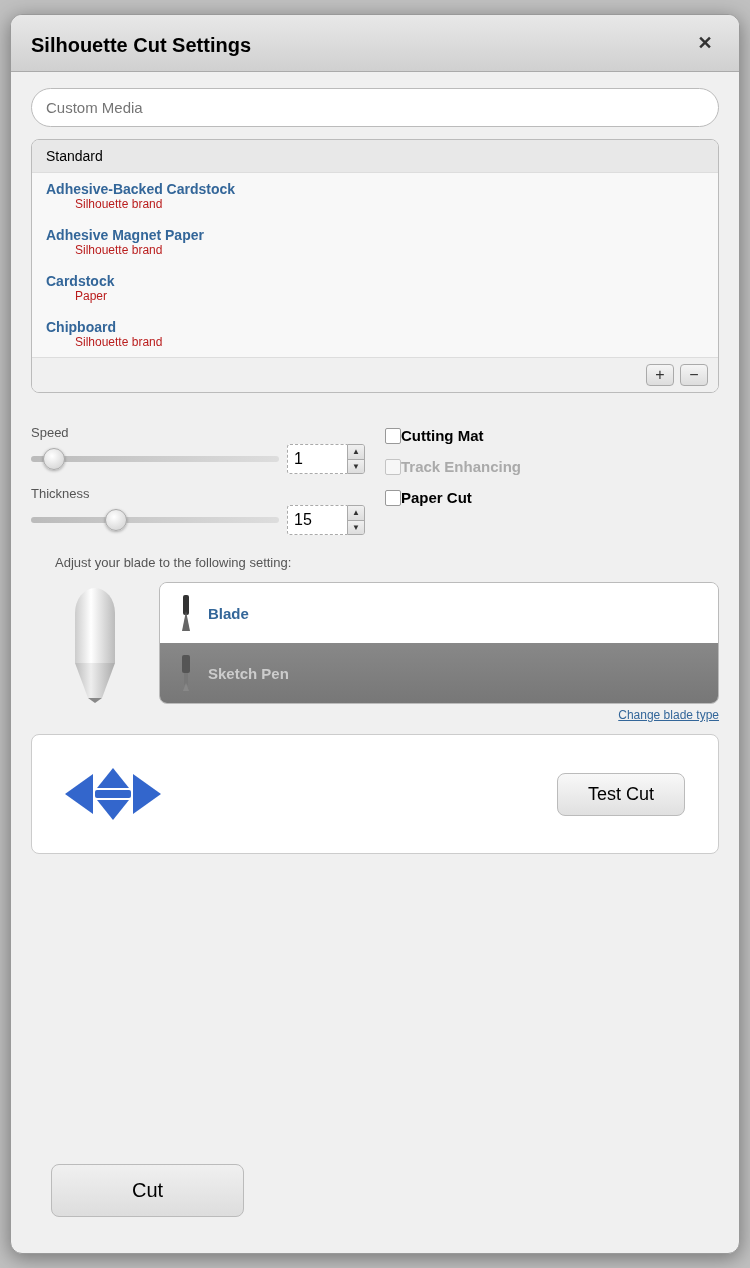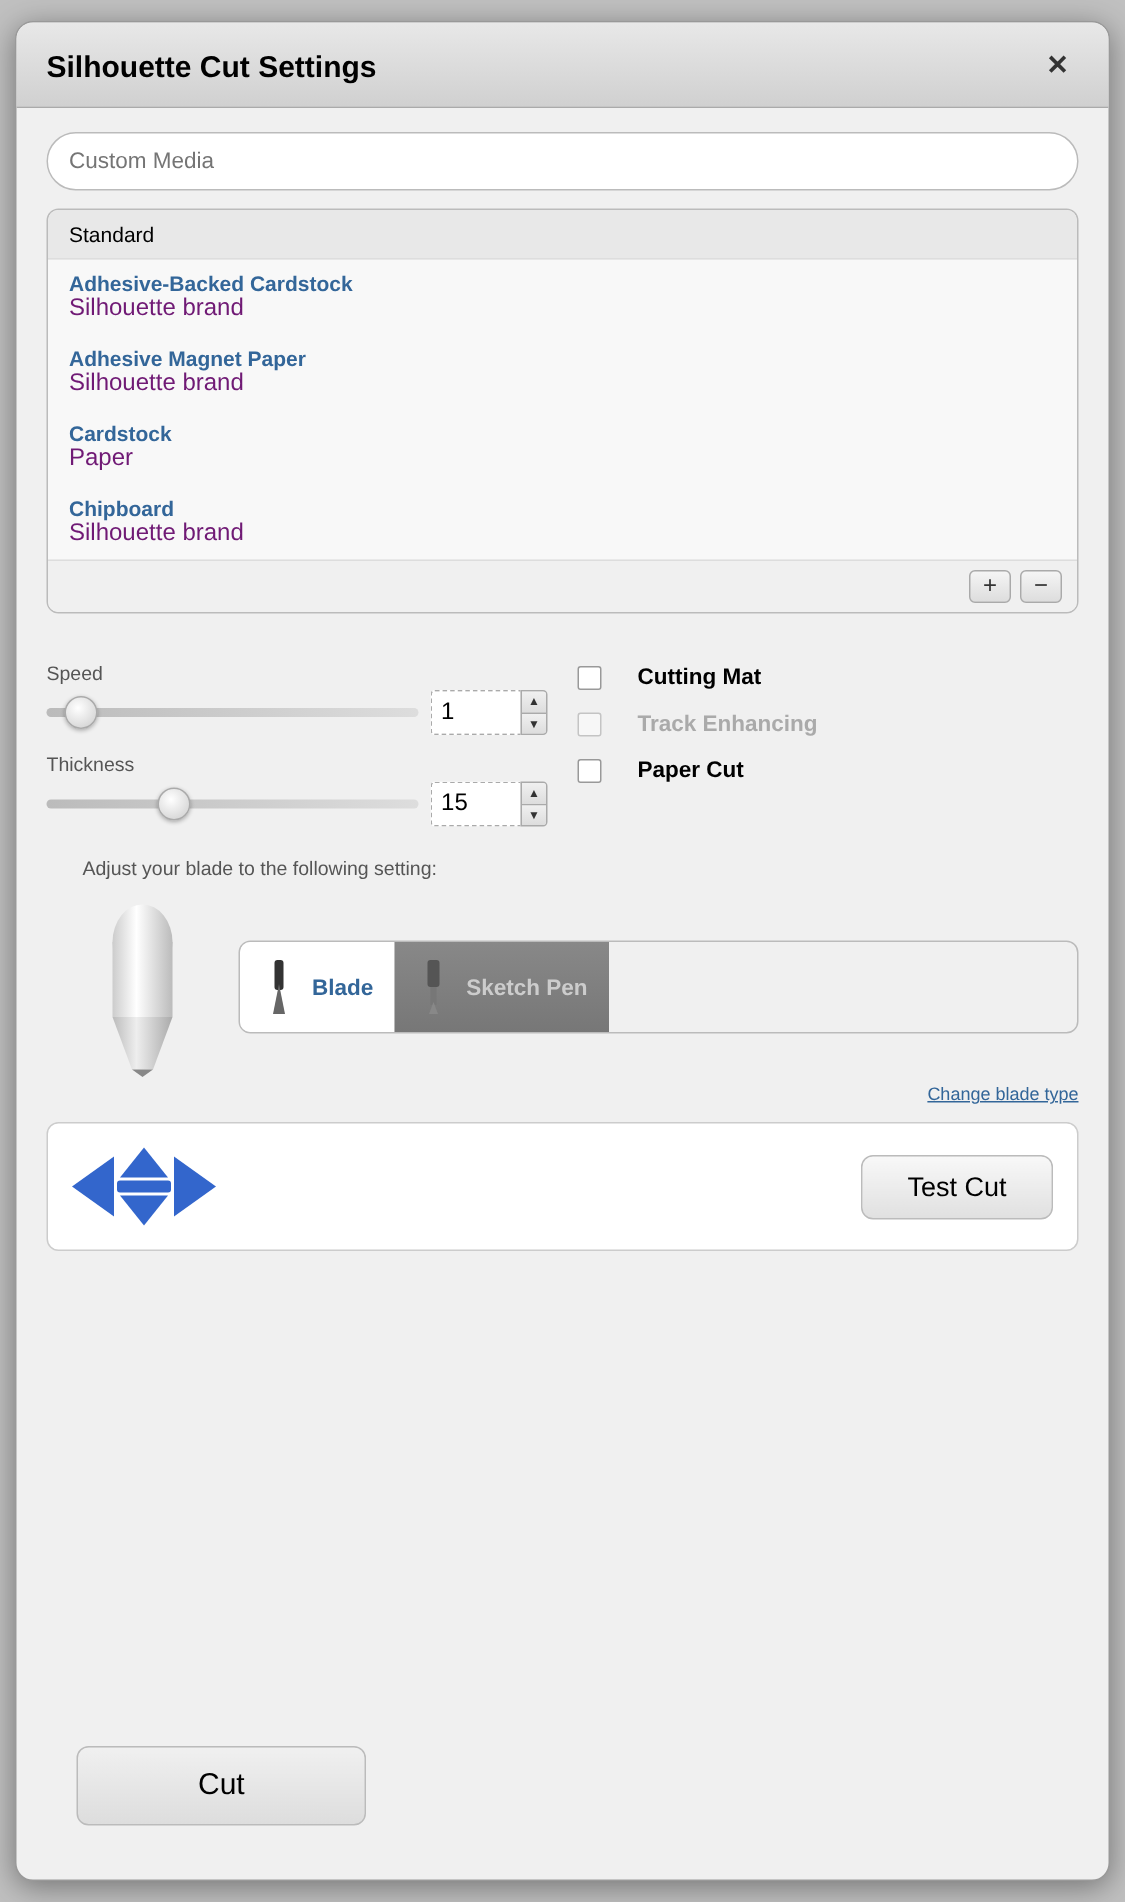--- a/index.html
+++ b/index.html
@@ -102,22 +102,23 @@
       cursor: pointer;
     }
 
     .media-item-name {
       font-size: 14px;
       font-weight: bold;
       color: #336699;
     }
 
     .media-item-sub {
-      font-size: 16px;
-      color: #701a75;
+      font-size: 12px;
+      color: #b91c1c;
+      margin-left: 29px;
     }
 
     .list-buttons {
       display: flex;
       justify-content: flex-end;
       padding: 6px 10px;
       border-top: 1px solid #ddd;
       background: #f0f0f0;
       gap: 6px;
     }
@@ -237,21 +238,21 @@
       flex: 1;
       display: flex;
       flex-direction: column;
       gap: 14px;
       padding-top: 2px;
     }
 
     .checkbox-row {
       display: flex;
       align-items: center;
-      gap: 24px;
+      gap: 0;
     }
 
     .checkbox {
       width: 16px;
       height: 16px;
       border: 1px solid #999;
       background: #fff;
       border-radius: 2px;
       flex-shrink: 0;
       cursor: pointer;
@@ -292,21 +293,21 @@
     }
 
     .blade-svg {
       width: 70px;
       height: 120px;
     }
 
     .blade-options {
       flex: 1;
       display: flex;
-      flex-direction: row;
+      flex-direction: column;
       border: 1px solid #bbb;
       border-radius: 8px;
       overflow: hidden;
     }
 
     .blade-option {
       display: flex;
       align-items: center;
       gap: 10px;
       padding: 12px 14px;
@@ -336,21 +337,21 @@
       text-decoration: underline;
       text-align: right;
       cursor: pointer;
       margin-top: 4px;
     }
 
     .test-cut-section {
       background: #fff;
       border: 1px solid #ccc;
       border-radius: 8px;
-      padding: 16px;
+      padding: 33px;
       display: flex;
       align-items: center;
       justify-content: space-between;
       gap: 20px;
     }
 
     .arrow-icon {
       display: flex;
       align-items: center;
       justify-content: center;

